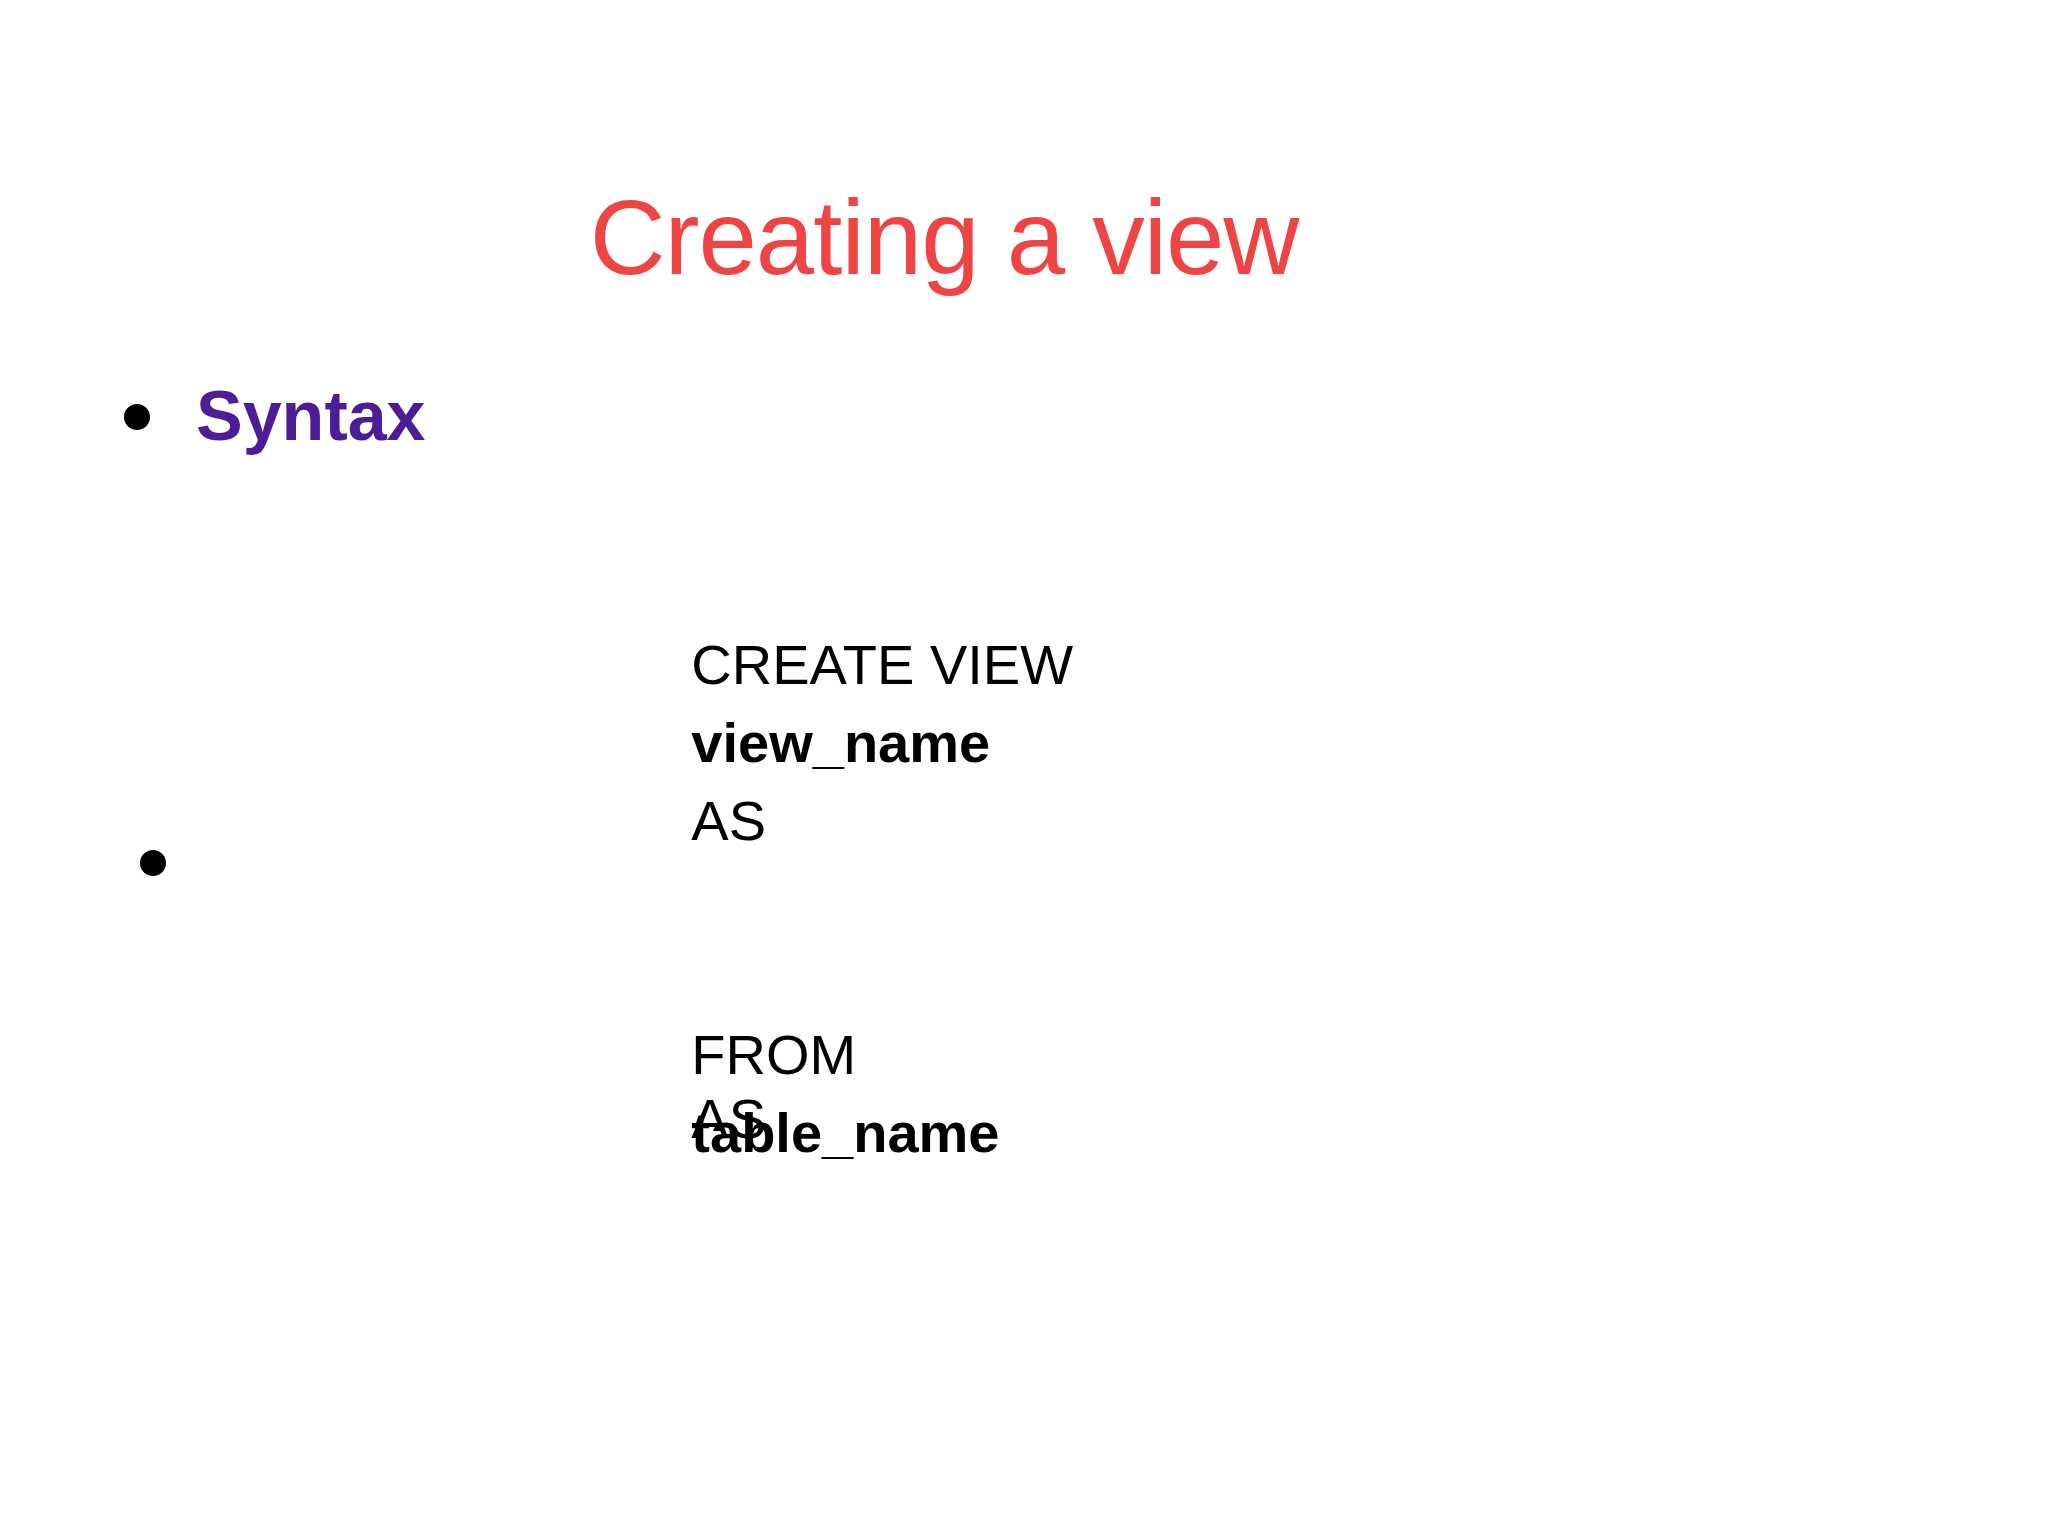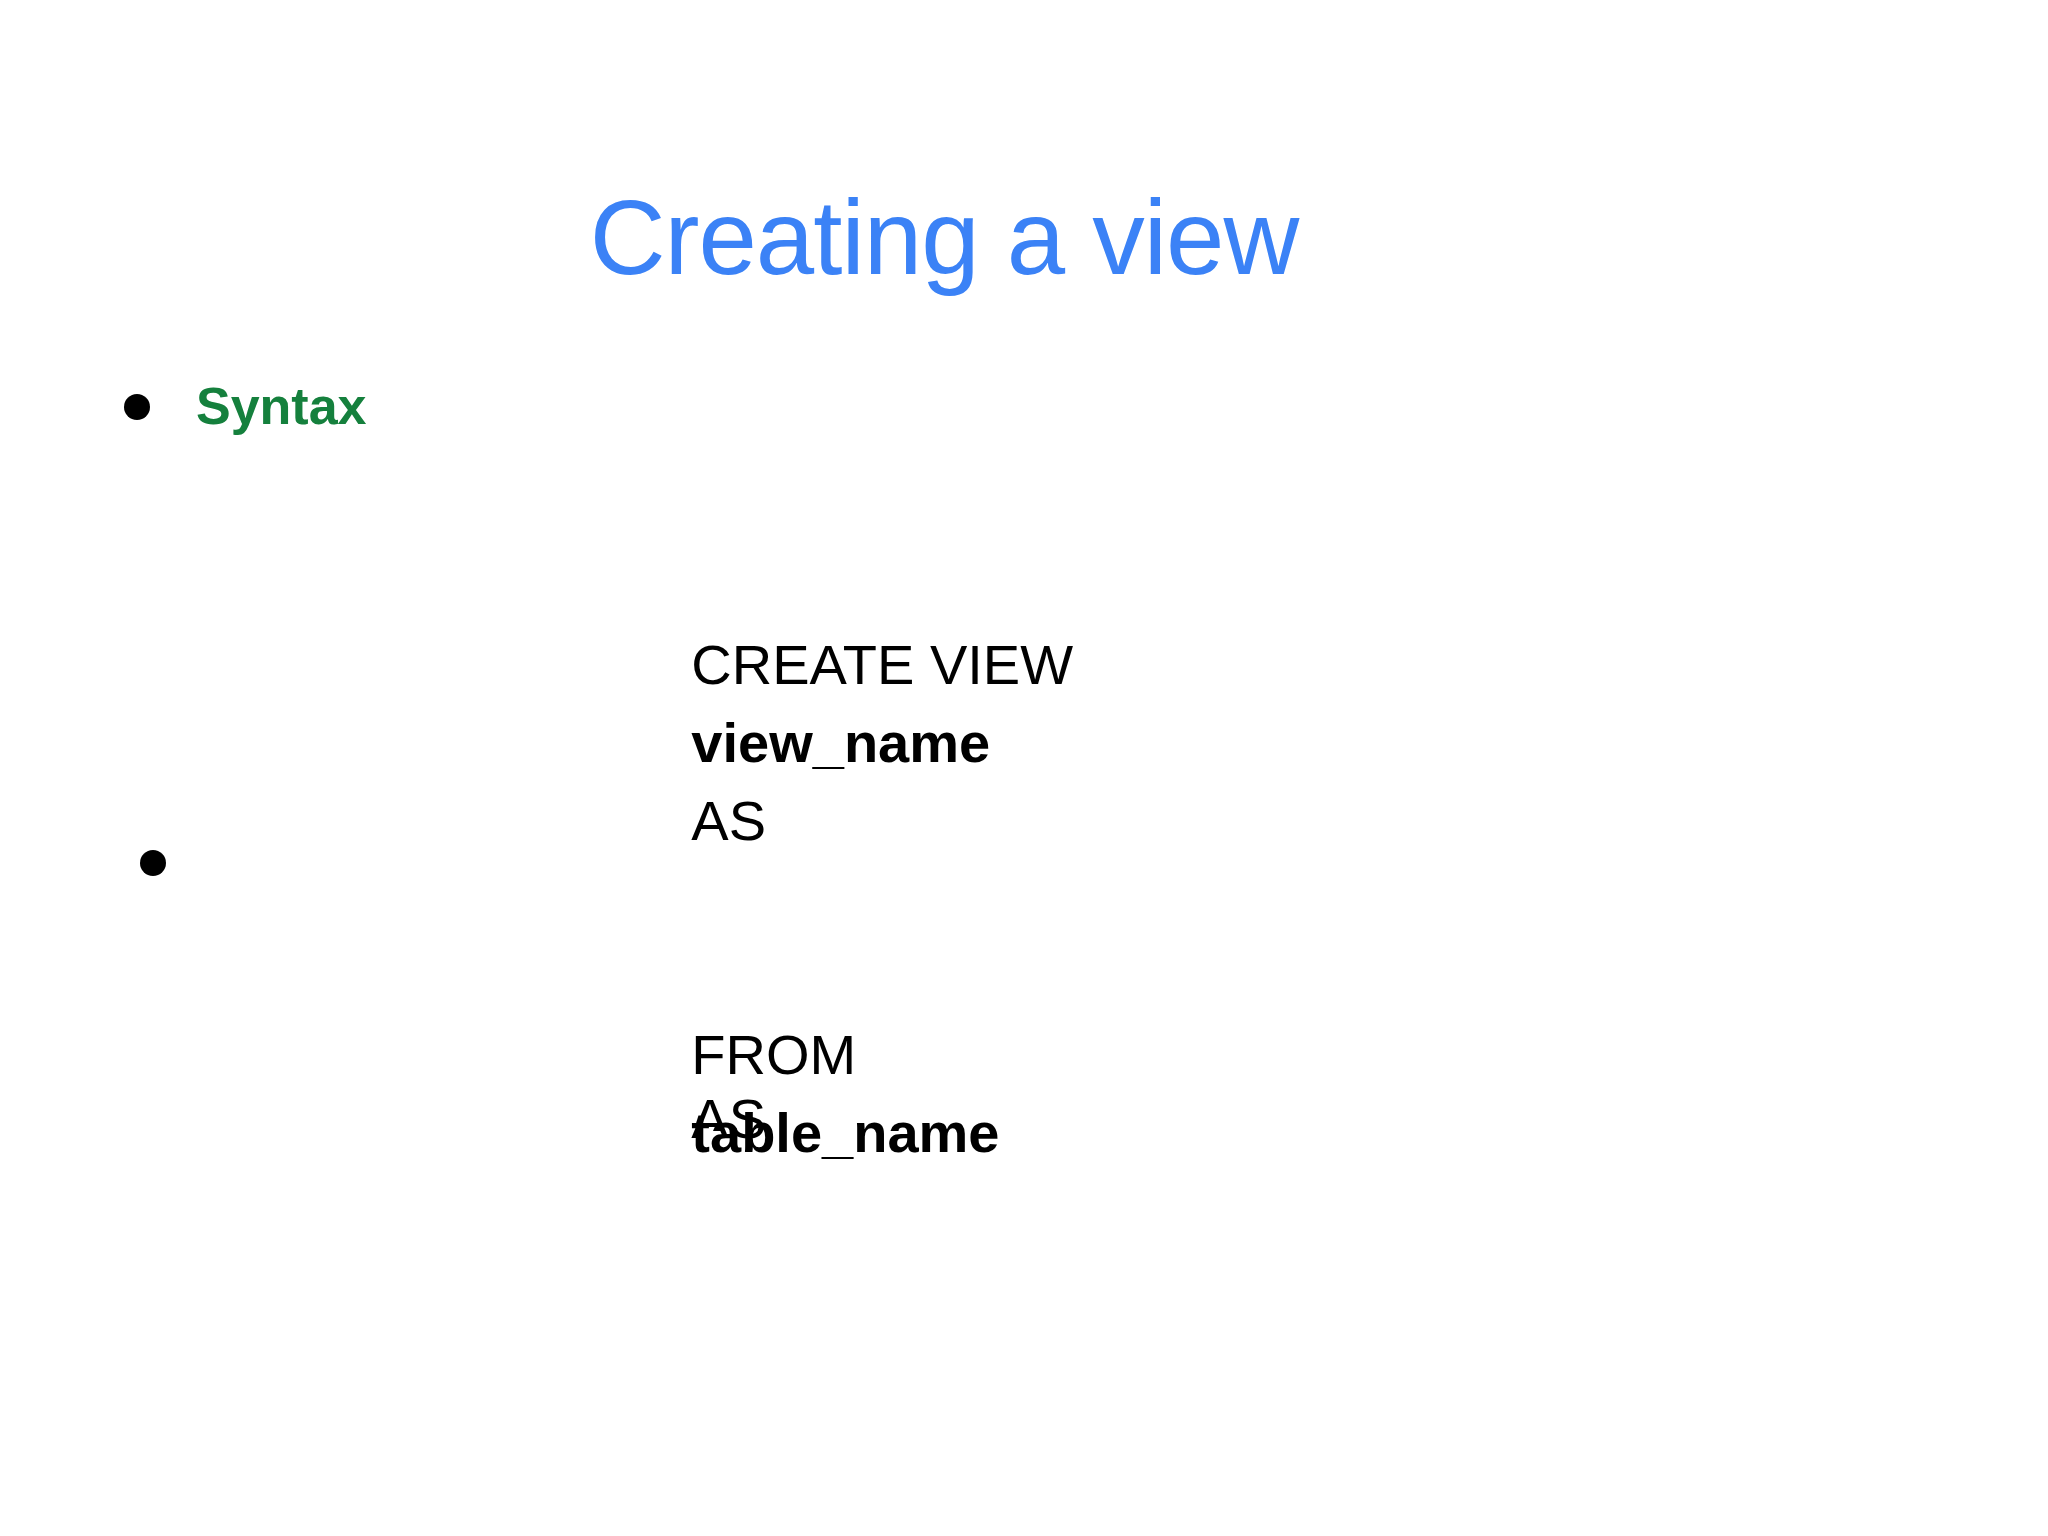--- a/index.html
+++ b/index.html
@@ -18,21 +18,21 @@
   }
   .slide-title {
     position: absolute;
     top: 108px;
     left: 0;
     width: 1888px;
     text-align: center;
     font-size: 105px;
     font-weight: 400;
     letter-spacing: -1px;
-    color: #3b82f6;
+    color: #ef4444;
   }
   .bullet-row {
     position: absolute;
     display: flex;
     align-items: center;
   }
   .bullet-row.syntax {
     left: 124px;
     top: 378px;
   }
@@ -43,23 +43,23 @@
   .bullet-dot {
     width: 26px;
     height: 26px;
     border-radius: 50%;
     background: #000000;
     flex: 0 0 auto;
   }
   .bullet-row.syntax .bullet-dot { margin-right: 46px; }
   .bullet-row.example .bullet-dot { margin-right: 70px; }
   .bullet-label {
-    font-size: 52px;
+    font-size: 70px;
     font-weight: 700;
-    color: #15803d;
+    color: #4c1d95;
     line-height: 1.1;
   }
   .code-block {
     position: absolute;
     left: 598px;
     font-size: 56px;
     line-height: 78px;
     color: #000000;
   }
   .code-block.syntax-code { top: 548px; }

